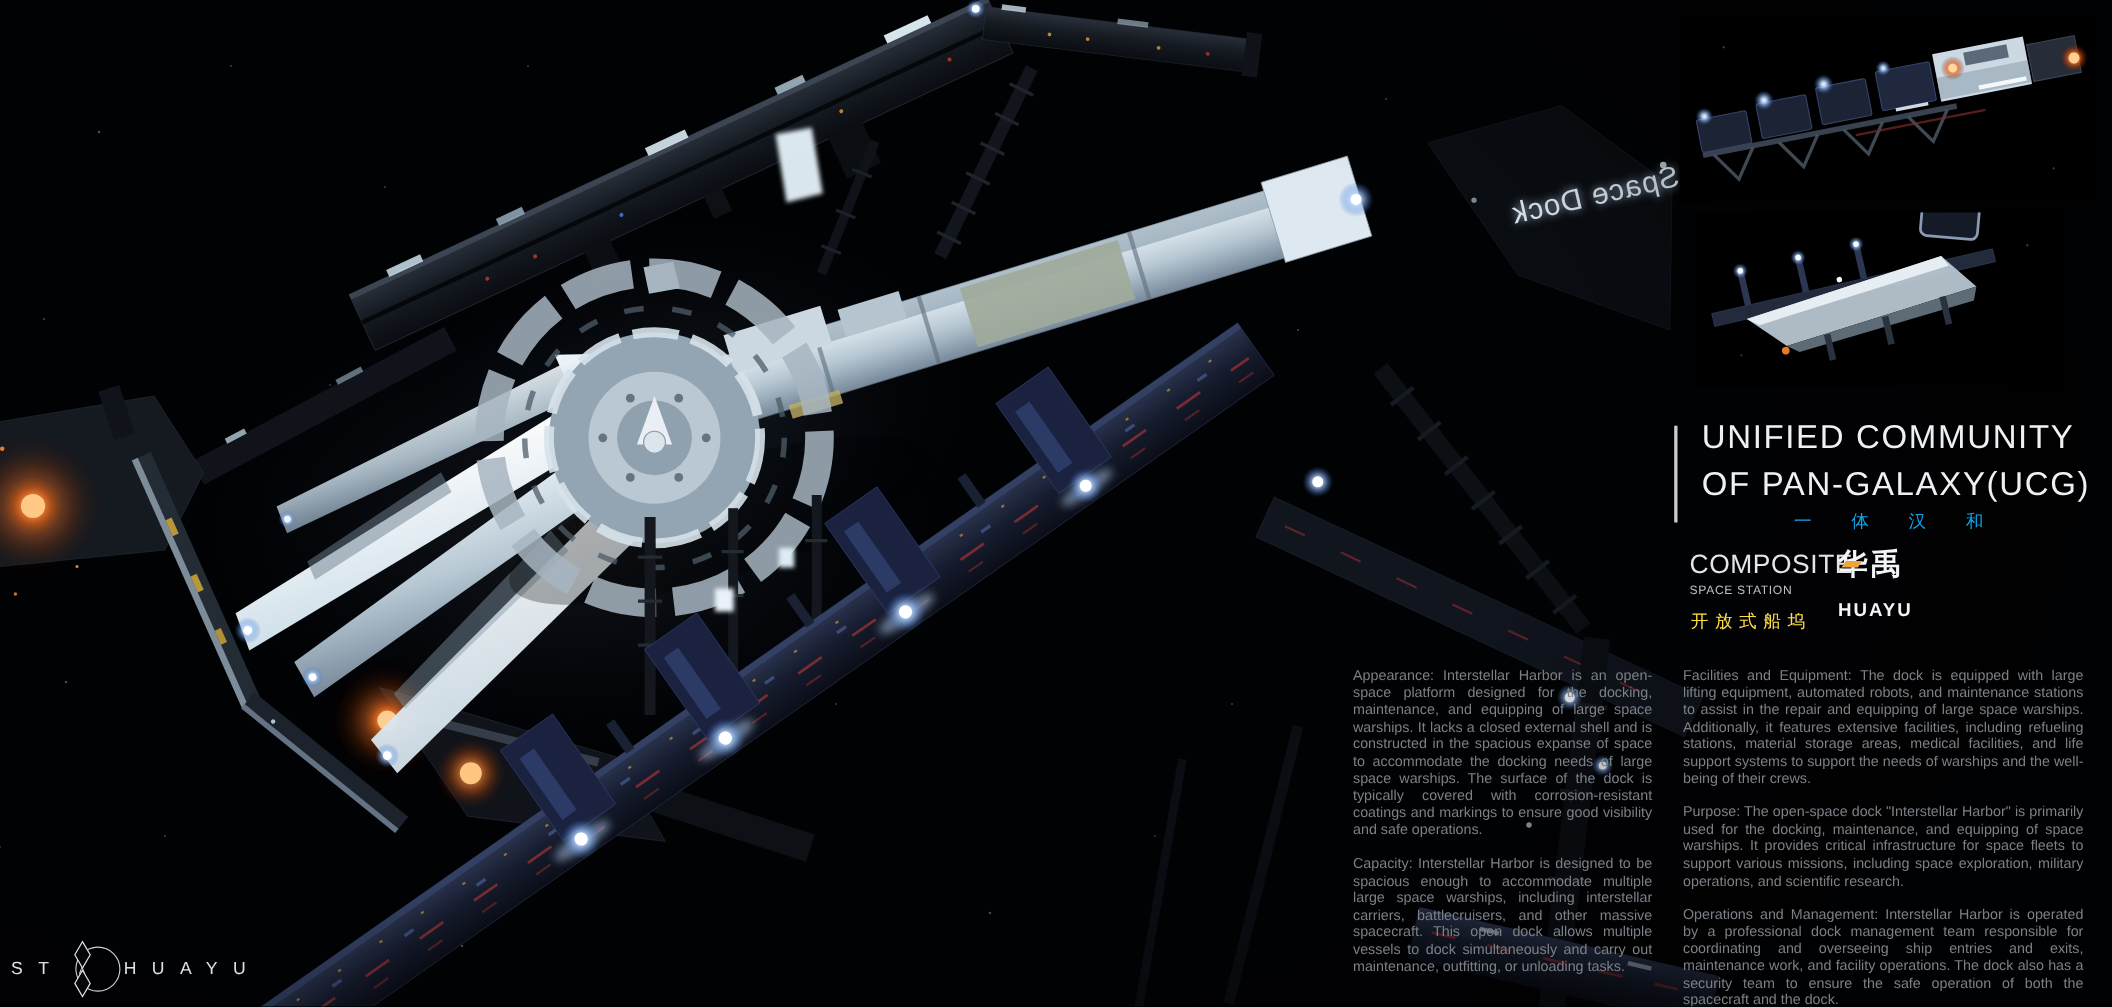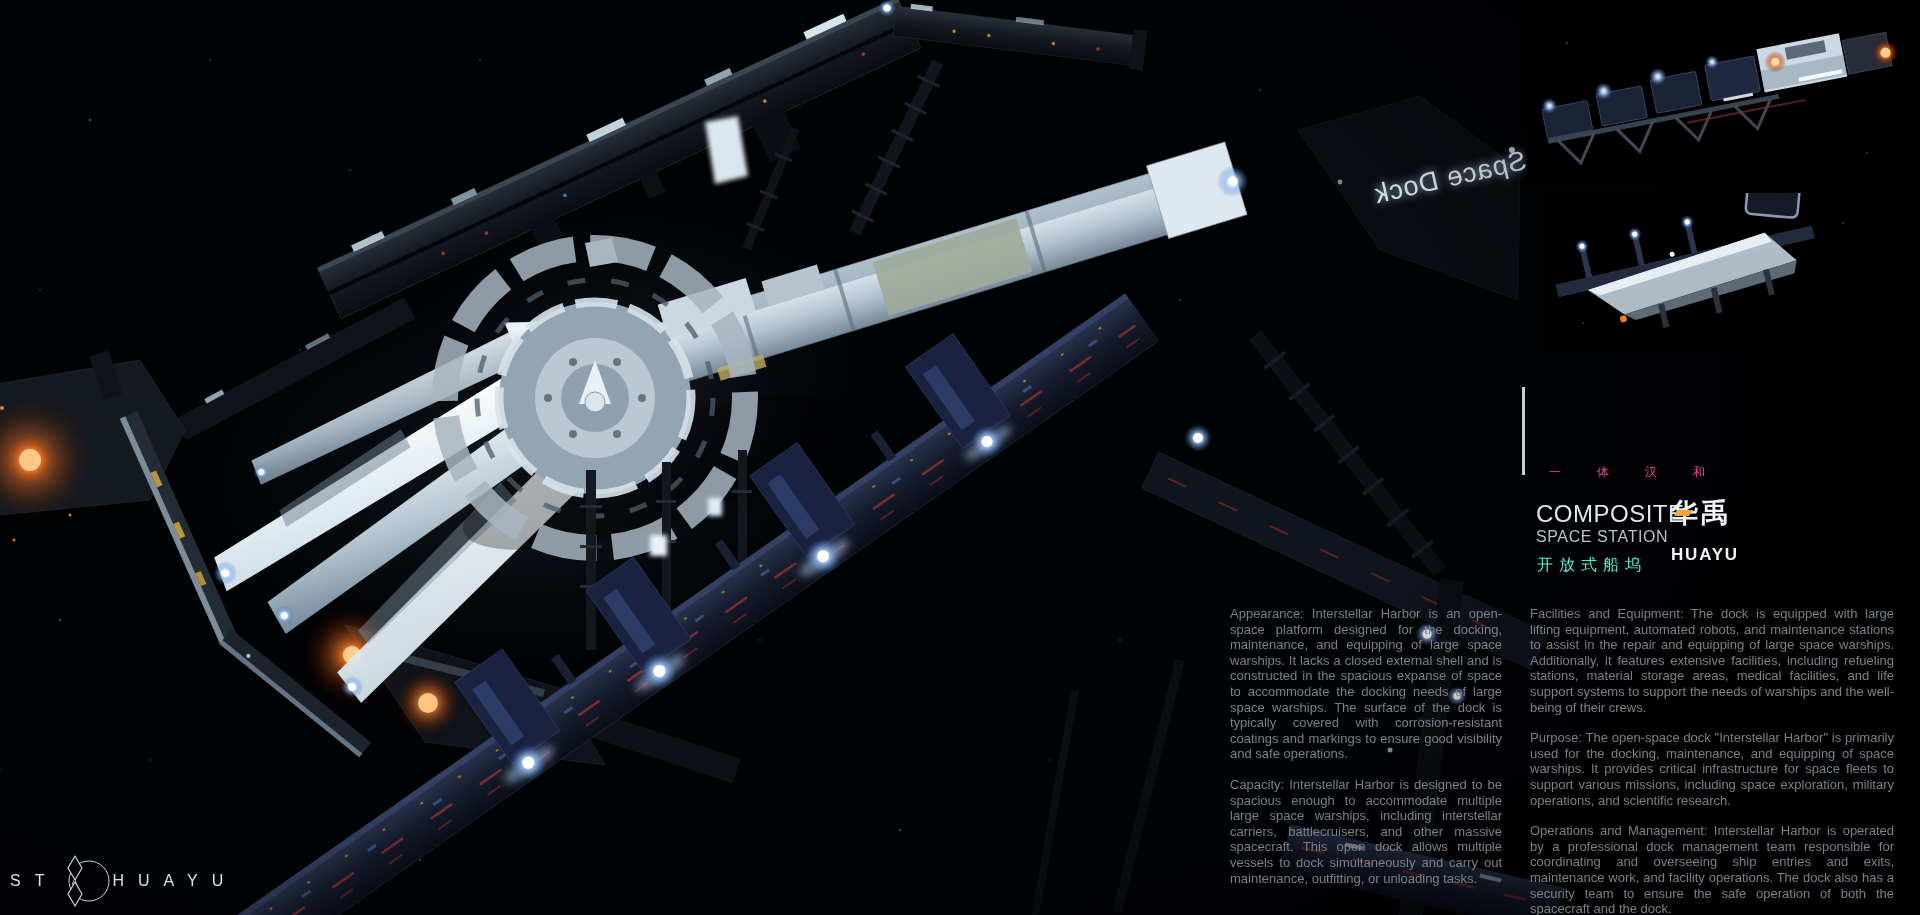--- a/index.html
+++ b/index.html
@@ -15,32 +15,32 @@
 
   
   .thumb{position:absolute;background:#000;overflow:hidden;margin:0;padding:0;}
   .thumb1{left:1527px;top:13px;width:380px;height:170px;}
   .thumb2{left:1543px;top:193px;width:335px;height:158px;}
 
   
   .title-bar{position:absolute;left:1522px;top:387px;width:3px;height:88px;background:#dfe4e7;opacity:.9;}
   .title{position:absolute;left:1547px;top:376px;font-size:30px;line-height:43px;font-weight:300;
          letter-spacing:1.5px;color:#eef1f3;white-space:nowrap;}
-  .title-cn{position:absolute;left:1549px;top:464px;font-size:12px;letter-spacing:36px;color:#ec4899;white-space:nowrap;}
+  .title-cn{position:absolute;left:1631px;top:464px;font-size:16px;letter-spacing:36px;color:#0ea5e9;white-space:nowrap;}
 
   .class-block{position:absolute;left:1536px;top:501px;}
   .class-primary{font-size:24px;font-weight:300;letter-spacing:.5px;color:#e2e6e9;line-height:26px;}
-  .class-secondary{font-size:16px;font-weight:300;letter-spacing:.6px;color:#bcc1c5;line-height:18px;margin-top:1px;}
+  .class-secondary{font-size:11px;font-weight:300;letter-spacing:.6px;color:#bcc1c5;line-height:18px;margin-top:1px;}
 
   .brand{position:absolute;left:1671px;top:499px;width:80px;}
   .brand-cn{position:relative;font-size:27px;font-weight:bold;letter-spacing:3px;color:#f2f4f5;line-height:29px;}
   .brand-slash{position:absolute;left:5px;top:11px;width:15px;height:6px;background:#eda63c;transform:skewX(-35deg);}
   .brand-en{font-size:17px;font-weight:bold;letter-spacing:1.8px;color:#f2f4f5;line-height:18px;margin-top:18px;}
 
-  .dock-type{position:absolute;left:1537px;top:555px;font-size:16px;letter-spacing:6px;color:#5eead4;white-space:nowrap;}
+  .dock-type{position:absolute;left:1537px;top:555px;font-size:16px;letter-spacing:6px;color:#fde047;white-space:nowrap;}
 
   
   .desc{position:absolute;top:606px;font-size:13px;line-height:15.6px;color:#7b8187;text-align:justify;}
   .desc p{margin:0 0 15px 0;}
   .desc-left{left:1230px;width:272px;}
   .desc-right{left:1518px;width:364px;margin-left:12px;}
 
   
   .logo{position:absolute;left:10px;top:854px;display:flex;align-items:center;}
   .logo .letters{font-size:16px;font-weight:300;letter-spacing:14px;color:#dde2e5;}
@@ -448,20 +448,24 @@
         <rect x="95" y="38" width="6" height="24" fill="#2a323e"></rect>
         <rect x="150" y="34" width="6" height="26" fill="#2a323e"></rect>
         <rect x="205" y="28" width="6" height="26" fill="#2a323e"></rect>
         <circle cx="58" cy="44" r="3.5" fill="#ff8a2a" opacity=".9"></circle>
         <circle cx="120" cy="-8" r="2.5" fill="#fff"></circle>
       </g>
     </svg>
   </figure>
 
   <div class="title-bar"></div>
+  <h1 class="title" style="margin:0;font-weight:300;">
+    <span style="display:block;">UNIFIED COMMUNITY</span>
+    <span style="display:block;">OF PAN-GALAXY(UCG)</span>
+  </h1>
   <div class="title-cn">一体汉和</div>
 
   <div class="class-block">
     <div class="class-primary">COMPOSITE</div>
     <div class="class-secondary">SPACE STATION</div>
   </div>
 
   <div class="brand">
     <div class="brand-cn">华禹</div>
     <div class="brand-slash"></div>

